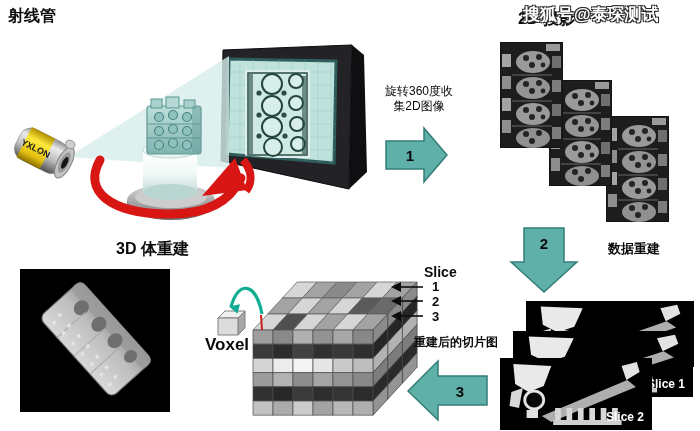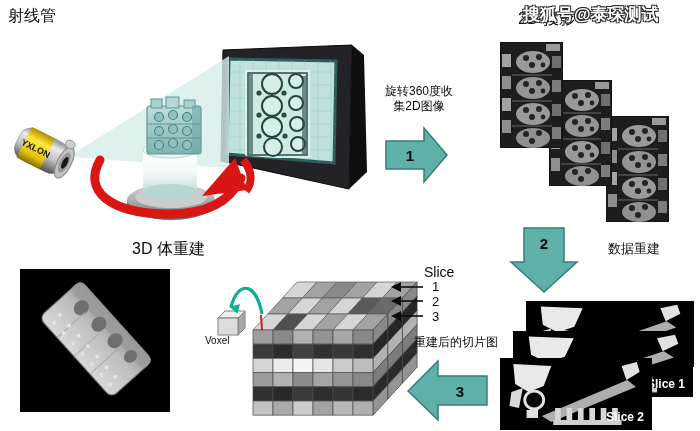--- a/index.html
+++ b/index.html
@@ -1,19 +1,19 @@
 <!DOCTYPE html>
 <html><head>
 <meta charset="utf-8">
 <style>
   html,body{margin:0;padding:0;background:#fff;}
   #canvas{position:relative;width:700px;height:431px;background:#ffffff;overflow:hidden;
           font-family:"Liberation Sans","DejaVu Sans",sans-serif;color:#0a0a0a;}
   .abs{position:absolute;}
-  .lbl{position:absolute;font-weight:normal;color:#0a0a0a;white-space:nowrap;}
+  .lbl{position:absolute;font-weight:bold;color:#0a0a0a;white-space:nowrap;}
   .num{position:absolute;font-weight:bold;color:#0a0a0a;font-size:15px;width:22px;text-align:center;}
   .caption2{position:absolute;font-weight:normal;font-size:12px;line-height:15px;text-align:center;width:70px;}
   .watermark{position:absolute;left:523px;top:3px;font-size:17px;font-weight:bold;color:#ffffff;
              letter-spacing:0px;white-space:nowrap;
              text-shadow:-1px -1px 0 #2a2a2a,1px -1px 0 #2a2a2a,-1px 1px 0 #2a2a2a,1px 1px 0 #2a2a2a;}
   .projimg{position:absolute;width:63px;height:106px;}
   .sliceimg{position:absolute;background:#000;}
   .slice-tag{position:absolute;right:8px;bottom:6px;color:#fff;font-weight:bold;font-size:12px;}
   svg{display:block;}
 </style>
@@ -267,21 +267,21 @@
       </svg>
     <div class="slice-tag">Slice 2</div>
   </div>
 
   <div class="lbl" style="left:414px;top:334px;font-size:12px;z-index:8">重建后的切片图</div>
   <svg class="abs" style="left:405px;top:358px;z-index:2" width="85" height="65" viewBox="0 0 85 65">
     <polygon points="3,33 33,3 33,18 82,18 82,47 33,47 33,62" fill="#5fb0a8" stroke="#357e78" stroke-width="1.5"></polygon>
   </svg>
   <div class="num" style="left:449px;top:383px;z-index:8">3</div>
 
-  <div class="lbl" style="left:132px;top:239px;font-size:16px;z-index:8">3D 体重建</div>
+  <div class="lbl" style="left:116px;top:239px;font-size:16px;z-index:8">3D 体重建</div>
   <div class="abs" style="left:20px;top:269px;width:150px;height:143px;background:#000;z-index:2">
     <svg width="150" height="143" viewBox="0 0 150 143">
       <defs>
         <linearGradient id="volgrad" x1="0" y1="0" x2="1" y2="0">
           <stop offset="0" stop-color="#d8d8d8"></stop>
             <stop offset="0.6" stop-color="#bdbdbd"></stop>
             <stop offset="1" stop-color="#8c8c8c"></stop>
         </linearGradient>
       </defs>
       <g transform="translate(76,70) rotate(-42)">
@@ -395,21 +395,21 @@
       <polygon points="33,60 40,53 40,70 33,77" fill="#a8a8a8" stroke="#808080" stroke-width="1"></polygon>
       <polygon points="13,60 33,60 33,77 13,77" fill="#dcdcdc" stroke="#808080" stroke-width="1"></polygon>
       <defs>
         <marker id="tealhead" markerWidth="12" markerHeight="12" refX="6" refY="9" orient="auto" markerUnits="userSpaceOnUse">
           <polygon points="1,1 11,1 6,11" fill="#12ad93"></polygon>
         </marker>
       </defs>
       <path d="M 57,56 C 51,24 33,22 26,49" stroke="#12ad93" stroke-width="3.2" fill="none" marker-end="url(#tealhead)"></path>
       <line x1="56" y1="57" x2="57" y2="72" stroke="#c92222" stroke-width="2"></line>
     </svg>
-  <div class="lbl" style="left:205px;top:335px;font-size:10px;z-index:8">Voxel</div>
+  <div class="lbl" style="left:205px;top:335px;font-size:17px;z-index:8">Voxel</div>
 
   <svg class="abs" style="left:385px;top:278px;z-index:2" width="48" height="48" viewBox="0 0 48 48">
     <defs>
       <marker id="blackhead" markerWidth="10" markerHeight="10" refX="8" refY="5" orient="auto" markerUnits="userSpaceOnUse">
         <polygon points="0,0 10,5 0,10" fill="#0d0d0d"></polygon>
       </marker>
     </defs>
     <line x1="38" y1="9" x2="8" y2="9" stroke="#0d0d0d" stroke-width="1.6" marker-end="url(#blackhead)"></line>
     <line x1="38" y1="23" x2="8" y2="23" stroke="#0d0d0d" stroke-width="1.6" marker-end="url(#blackhead)"></line>
     <line x1="38" y1="38" x2="8" y2="38" stroke="#0d0d0d" stroke-width="1.6" marker-end="url(#blackhead)"></line>

